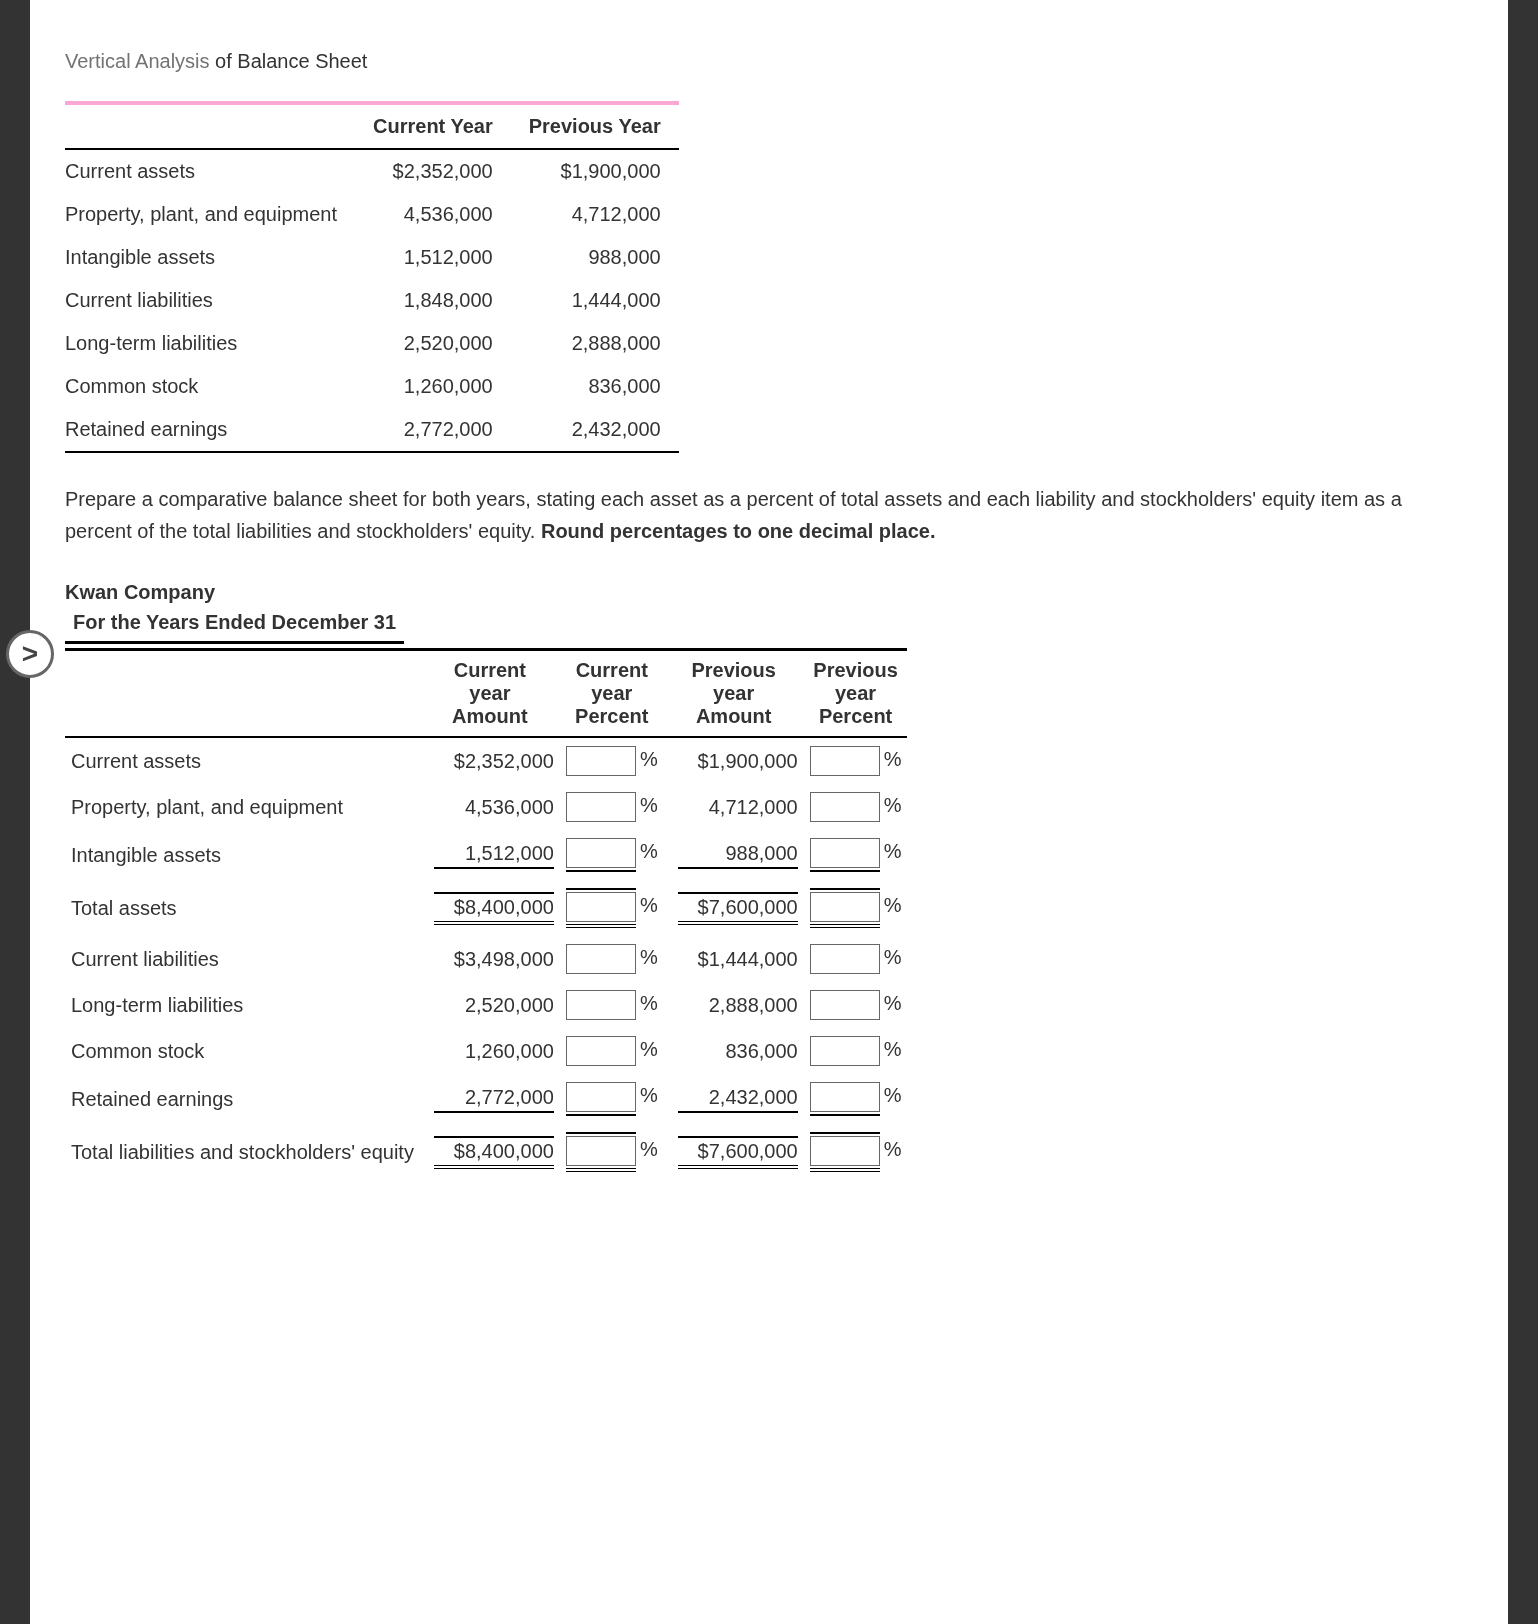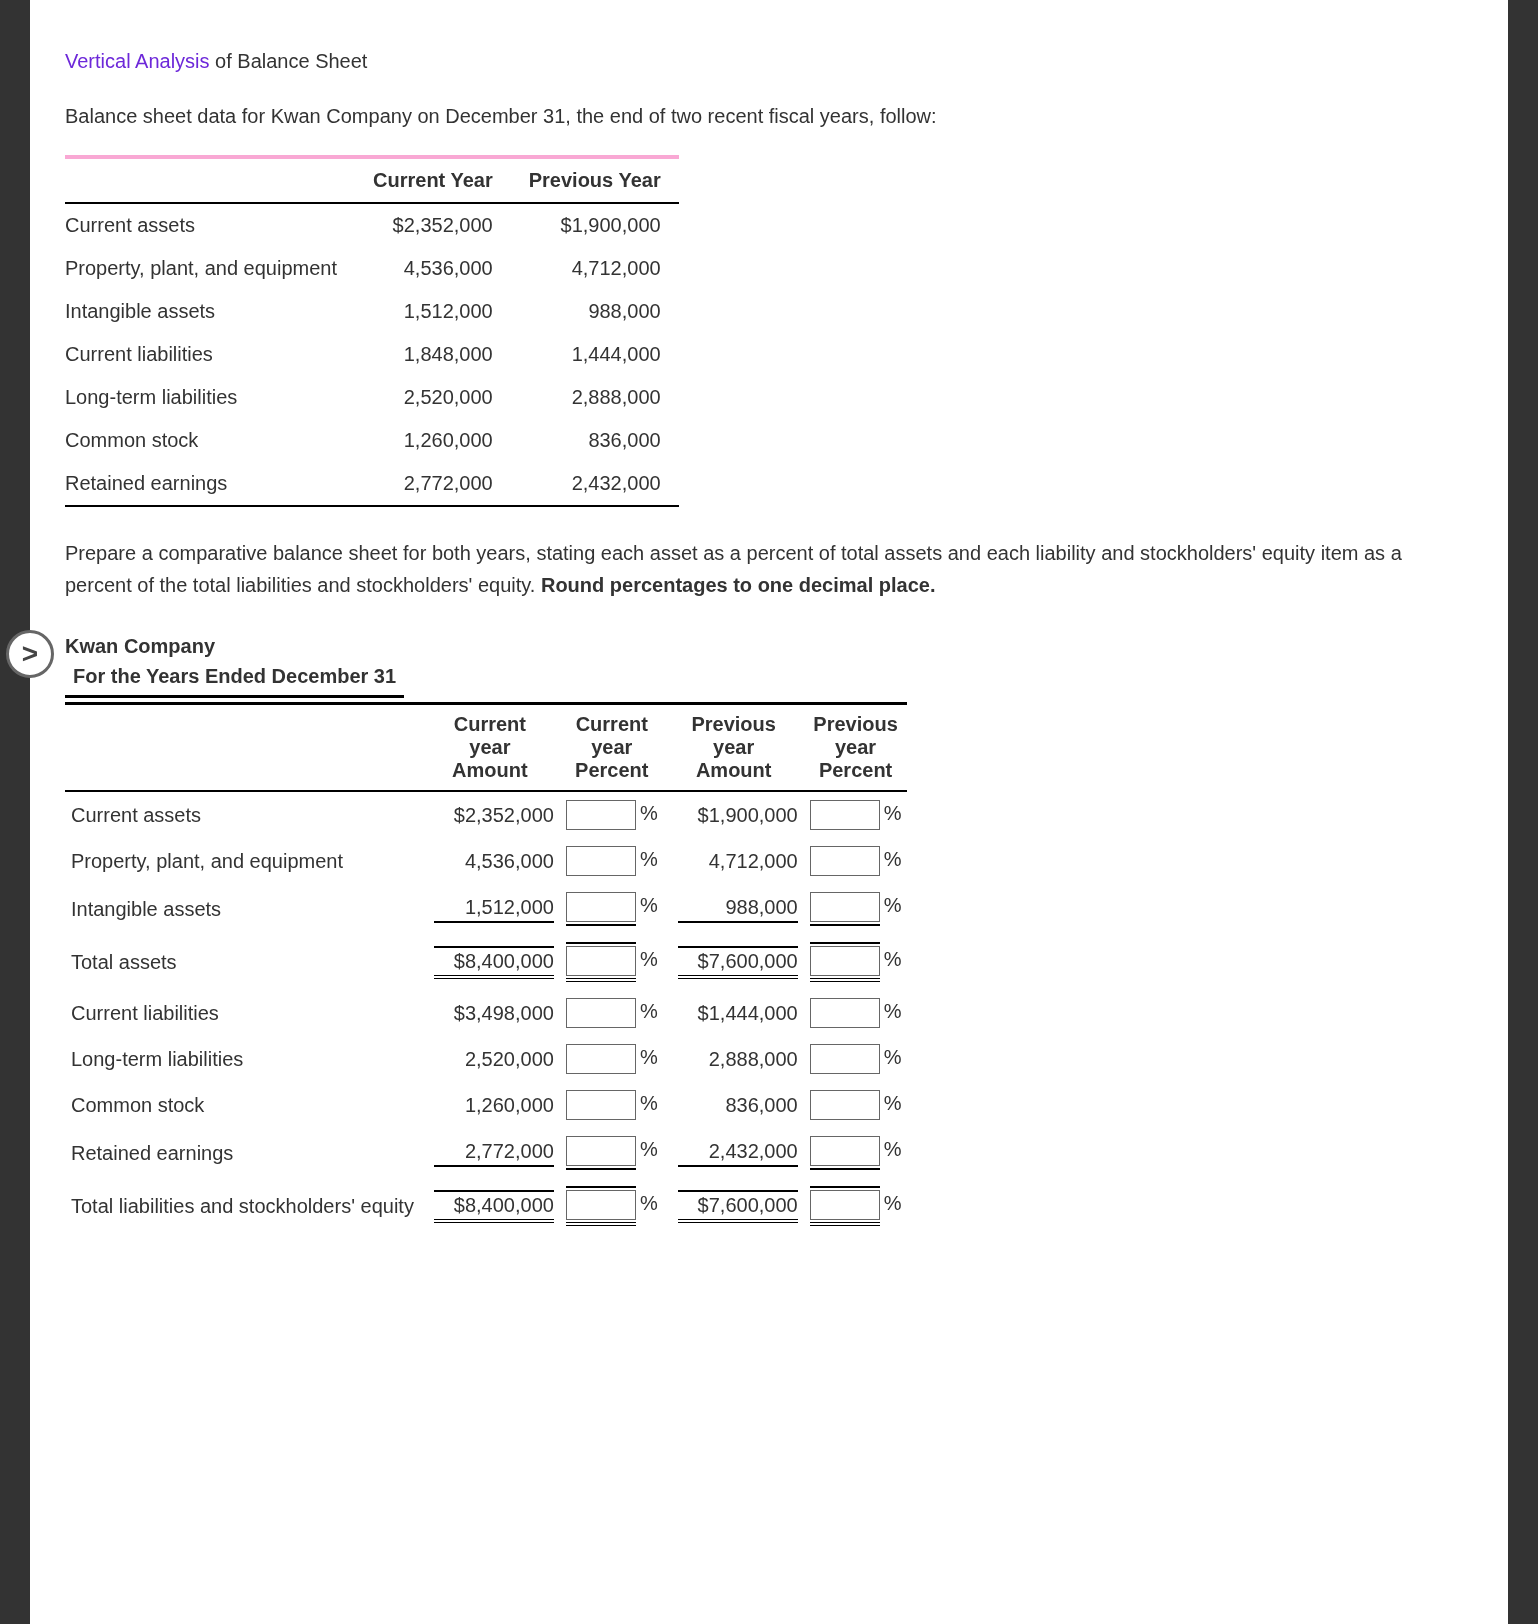--- a/index.html
+++ b/index.html
@@ -28,21 +28,21 @@
     border: 3px solid #666;
     display: flex;
     align-items: center;
     justify-content: center;
     font-size: 28px;
     font-weight: bold;
     color: #444;
     cursor: pointer;
   }
   .title-line { margin-bottom: 28px; }
-  .title-green { color: #6d28d9; }
+  .title-green { color: #737373; }
   .intro { margin-bottom: 24px; line-height: 1.5; }
 
   
   table.data-table {
     border-collapse: collapse;
     margin-bottom: 30px;
   }
   table.data-table th, table.data-table td {
     padding: 10px 18px;
     text-align: right;
@@ -85,21 +85,20 @@
 <div class="page-wrap">
 
   <div class="nav-arrow">
     <span>&gt;</span>
   </div>
 
   <div class="title-line">
     <span class="title-green">Vertical Analysis</span><span> of Balance Sheet</span>
   </div>
 
-  <div class="intro">Balance sheet data for Kwan Company on December 31, the end of two recent fiscal years, follow:</div>
 
   <table class="data-table">
     <thead>
       <tr class="thead-border">
         <th class="label"></th>
         <th>Current Year</th>
         <th>Previous Year</th>
       </tr>
     </thead>
     <tbody id="data-table-body">

